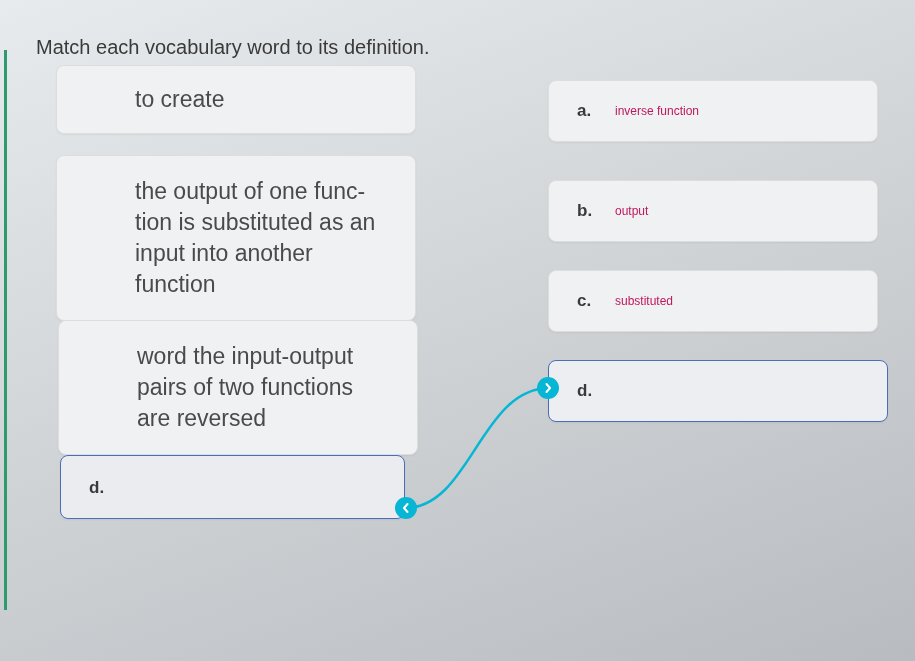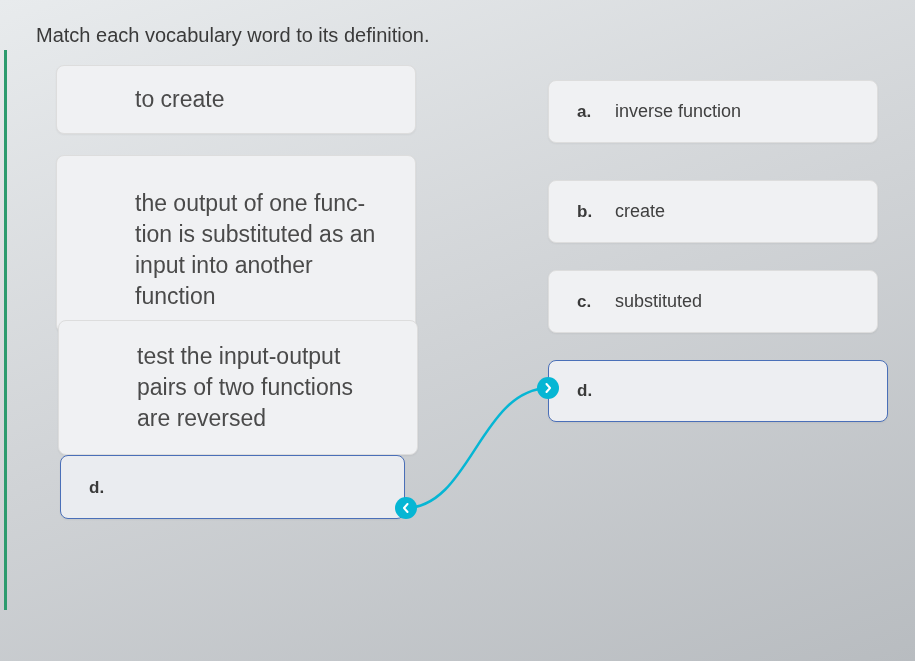--- a/index.html
+++ b/index.html
@@ -19,21 +19,21 @@
       position: absolute;
       left: 4px;
       top: 50px;
       width: 3px;
       height: 560px;
       background: #2d9b6e;
     }
     .instruction {
       position: absolute;
       left: 36px;
-      top: 24px;
+      top: 36px;
       font-size: 20px;
       color: #3a3a3a;
       font-weight: 400;
     }
     .card {
       position: absolute;
       background: #f0f1f3;
       border: 1px solid #ddd;
       border-radius: 8px;
       padding: 20px 28px;
@@ -63,22 +63,22 @@
       align-items: center;
     }
     .letter {
       font-weight: 700;
       font-size: 17px;
       color: #3a3a3a;
       margin-right: 18px;
       min-width: 20px;
     }
     .term {
-      font-size: 18px;
-      color: #404040;
+      font-size: 12px;
+      color: #be185d;
     }
     .matched-left-content {
       display: flex;
       align-items: flex-start;
     }
     .matched-left-content .letter {
       margin-top: 2px;
     }
     .connector-svg {
       position: absolute;
@@ -109,45 +109,45 @@
 
 <div class="left-border"></div>
 
 <div class="instruction">Match each vocabulary word to its definition.</div>
 
 <div class="card card-left" style="left:56px; top:65px; padding-top:18px; padding-bottom:18px;">
   <div class="card-text" style="padding-left:50px;">to create</div>
 </div>
 
 <div class="card card-left" style="left:56px; top:155px;">
-  <div class="card-text" style="padding-left:50px;margin-top:12px;">the output of one func-
+  <div class="card-text" style="padding-left:50px;">the output of one func-
 tion is substituted as an input into another function</div>
 </div>
 
 <div class="card card-left" style="left:58px; top:320px;">
-  <div class="card-text" style="padding-left:50px;">test the input-output pairs of two functions are reversed</div>
+  <div class="card-text" style="padding-left:50px;">word the input-output pairs of two functions are reversed</div>
 </div>
 
 <div class="card card-left card-matched-left" style="left:60px; top:455px; width:345px;">
   <div class="matched-left-content">
     <span class="letter">d.</span>
   </div>
 </div>
 
 <div class="card card-right" style="left:548px; top:80px;">
   <div class="right-row">
     <span class="letter">a.</span>
     <span class="term">inverse function</span>
   </div>
 </div>
 
 <div class="card card-right" style="left:548px; top:180px;">
   <div class="right-row">
     <span class="letter">b.</span>
-    <span class="term">create</span>
+    <span class="term">output</span>
   </div>
 </div>
 
 <div class="card card-right" style="left:548px; top:270px;">
   <div class="right-row">
     <span class="letter">c.</span>
     <span class="term">substituted</span>
   </div>
 </div>
 

